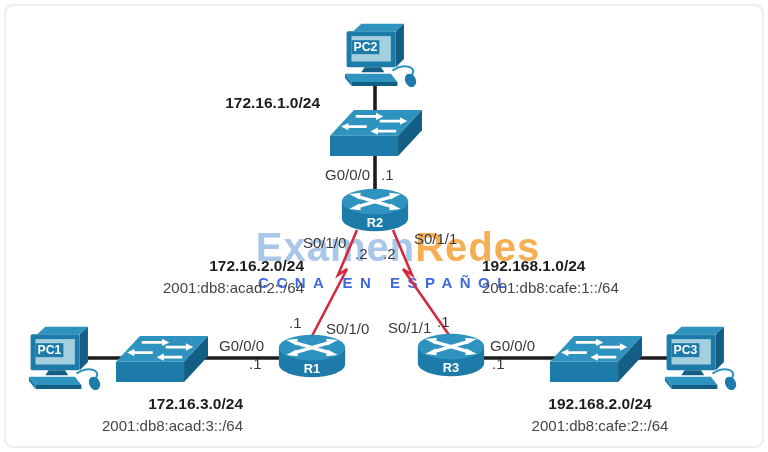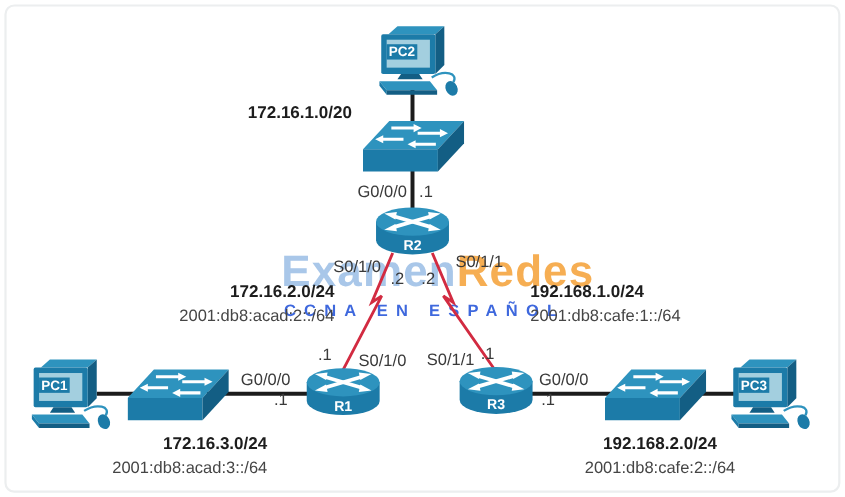--- a/index.html
+++ b/index.html
@@ -177,21 +177,21 @@
       <polygon points="30,54 50,54 54,60 26,60" fill="#135E84"></polygon>
       <path d="M64,58 C78,49 94,53 88,63" stroke="#2E93BE" stroke-width="2.5" fill="none"></path>
       <polygon points="6,62 62,62 70,72 14,72" fill="#2E93BE"></polygon>
       <polygon points="6,62 14,72 14,77 6,67" fill="#1C7BA8"></polygon>
       <polygon points="14,72 70,72 70,77 14,77" fill="#135E84"></polygon>
       <ellipse cx="86" cy="70" rx="6.5" ry="8.5" transform="rotate(-25 86 70)" fill="#1C7BA8"></ellipse>
     </svg>
   </div>
 
   <div class="lbl net ta-r" style="right:448px; top:92px;">
-    <div class="v4">172.16.1.0/20</div>
+    <div class="v4">172.16.1.0/24</div>
   </div>
   <div class="lbl net ta-r" style="right:464px; top:255px;">
     <div class="v4">172.16.2.0/24</div>
     <div class="v6">2001:db8:acad:2::/64</div>
   </div>
   <div class="lbl net" style="left:458px; top:255px;margin-left:24px;">
     <div class="v4">192.168.1.0/24</div>
     <div class="v6">2001:db8:cafe:1::/64</div>
   </div>
   <div class="lbl net ta-r" style="right:525px; top:393px;">

